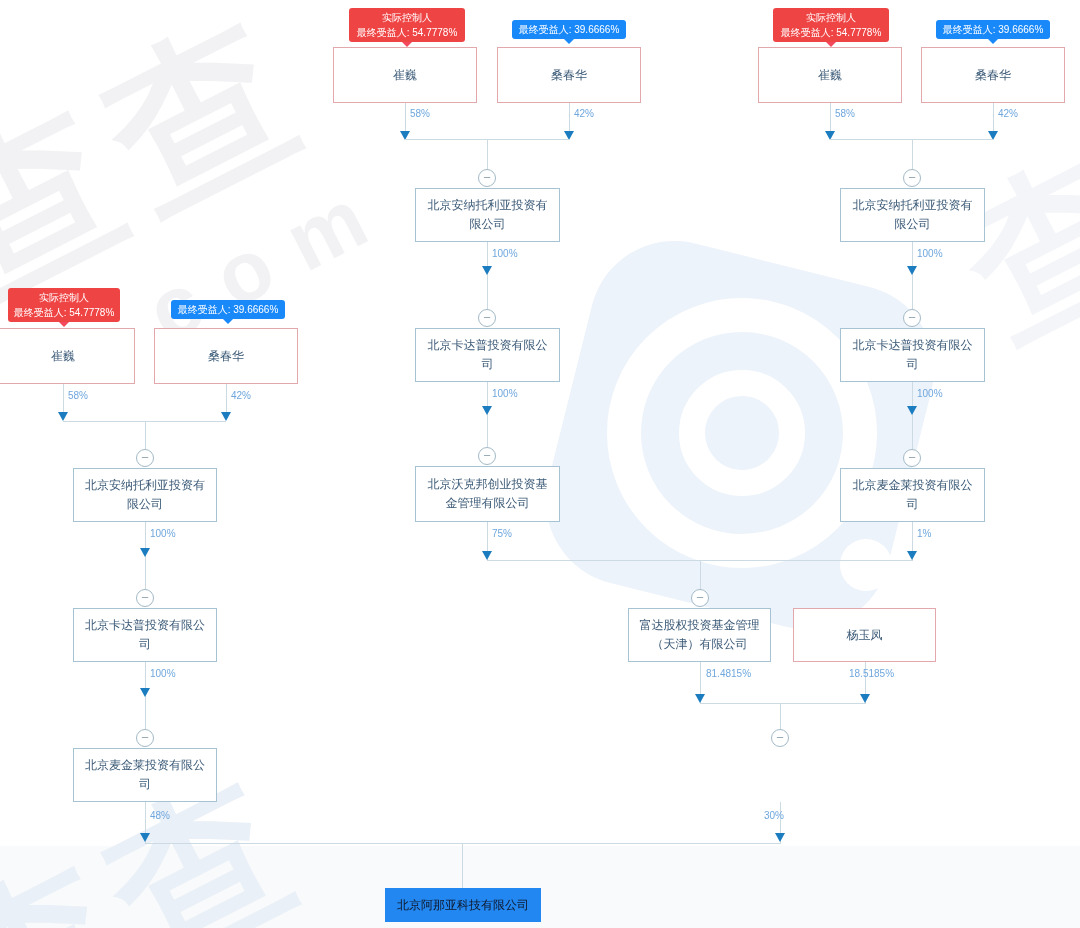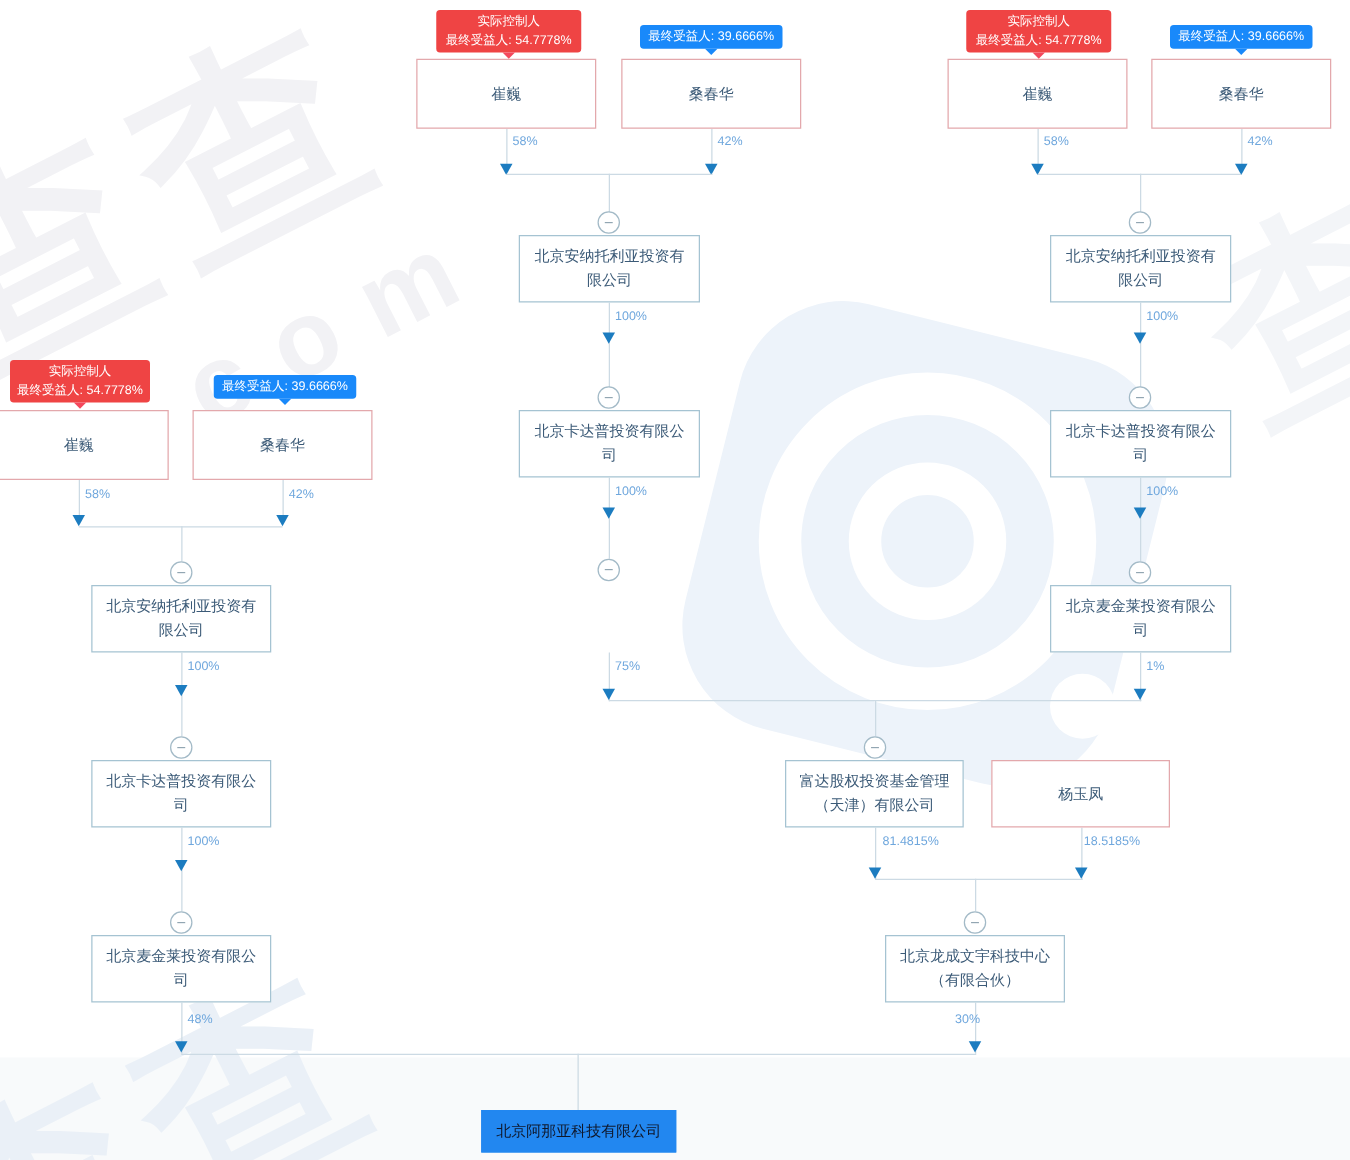--- a/index.html
+++ b/index.html
@@ -80,20 +80,23 @@
   <div class="pct" style="left:492px;top:248px">100%</div>
   <div class="arw" style="left:482px;top:266px"></div>
   <div class="tgl" style="left:478px;top:309px">−</div>
   <div class="box" style="left:415px;top:328px;width:145px;height:54px">
     <span>北京卡达普投资有限公司</span>
   </div>
   <div class="vl" style="left:487px;top:382px;height:65px"></div>
   <div class="pct" style="left:492px;top:388px">100%</div>
   <div class="arw" style="left:482px;top:406px"></div>
   <div class="tgl" style="left:478px;top:447px">−</div>
+  <div class="box" style="left:415px;top:466px;width:145px;height:56px">
+    <span>北京沃克邦创业投资基金管理有限公司</span>
+  </div>
   <div class="vl" style="left:487px;top:522px;height:39px"></div>
   <div class="pct" style="left:492px;top:528px">75%</div>
   <div class="arw" style="left:482px;top:551px"></div>
 
   <div class="badge red" style="left:773px;top:8px;width:116px">
     <span style="display:block">实际控制人</span>
     <span style="display:block">最终受益人: 54.7778%</span>
     <i class="ptr"></i>
   </div>
   <div class="badge blue" style="left:936px;top:20px;width:114px">
@@ -141,29 +144,26 @@
   <div class="tgl" style="left:691px;top:589px">−</div>
   <div class="box person" style="left:793px;top:608px;width:143px;height:54px">
     <span>杨玉凤</span>
   </div>
   <div class="box" style="left:628px;top:608px;width:143px;height:54px">
     <span>富达股权投资基金管理（天津）有限公司</span>
   </div>
   <div class="vl" style="left:700px;top:662px;height:42px"></div>
   <div class="vl" style="left:865px;top:662px;height:42px"></div>
   <div class="pct" style="left:706px;top:668px">81.4815%</div>
-  <div class="pct" style="left:867px;top:668px">18.5185%</div>
+  <div class="pct" style="left:849px;top:668px">18.5185%</div>
   <div class="arw" style="left:695px;top:694px"></div>
   <div class="arw" style="left:860px;top:694px"></div>
   <div class="hl" style="left:700px;top:703px;width:166px"></div>
   <div class="vl" style="left:780px;top:703px;height:26px"></div>
   <div class="tgl" style="left:771px;top:729px">−</div>
-  <div class="box" style="left:708px;top:748px;width:144px;height:54px">
-    <span>北京龙成文宇科技中心（有限合伙）</span>
-  </div>
   <div class="vl" style="left:780px;top:802px;height:41px"></div>
   <div class="pct" style="left:764px;top:810px">30%</div>
   <div class="arw" style="left:775px;top:833px"></div>
 
   <div class="badge red" style="left:8px;top:288px;width:112px">
     <span style="display:block">实际控制人</span>
     <span style="display:block">最终受益人: 54.7778%</span>
     <i class="ptr"></i>
   </div>
   <div class="badge blue" style="left:171px;top:300px;width:114px">

